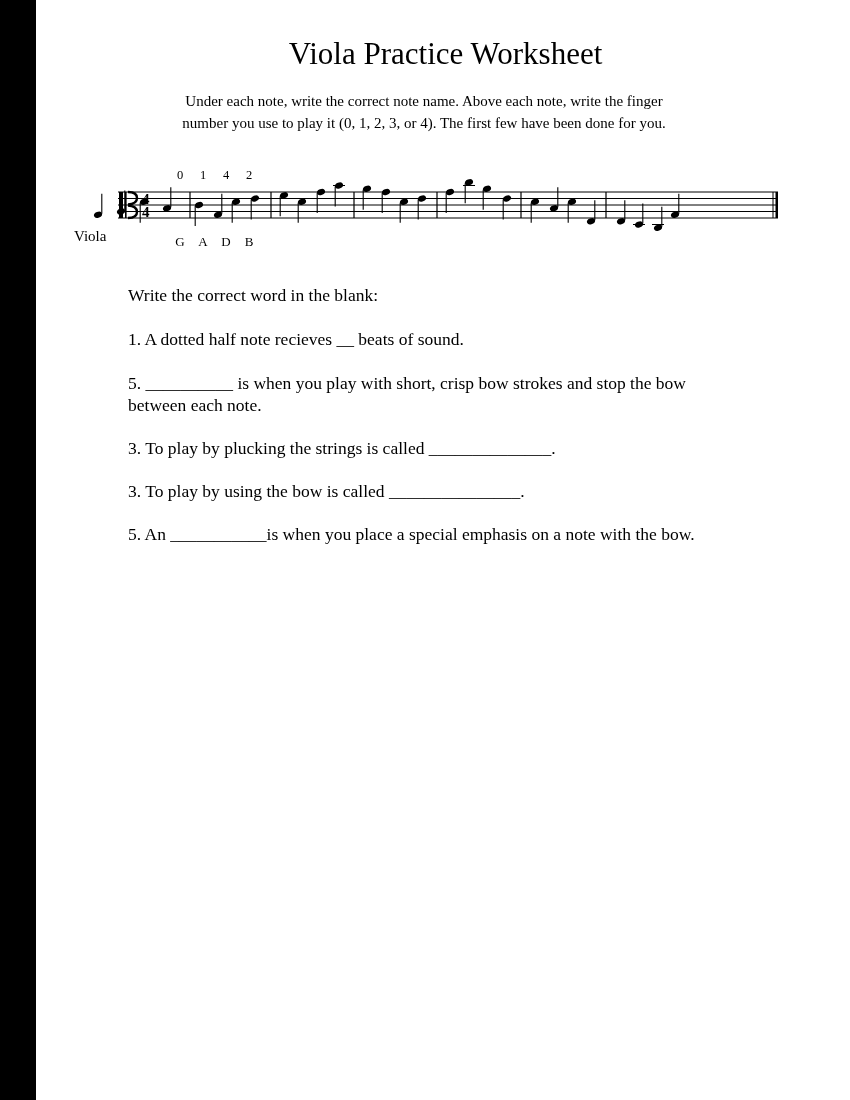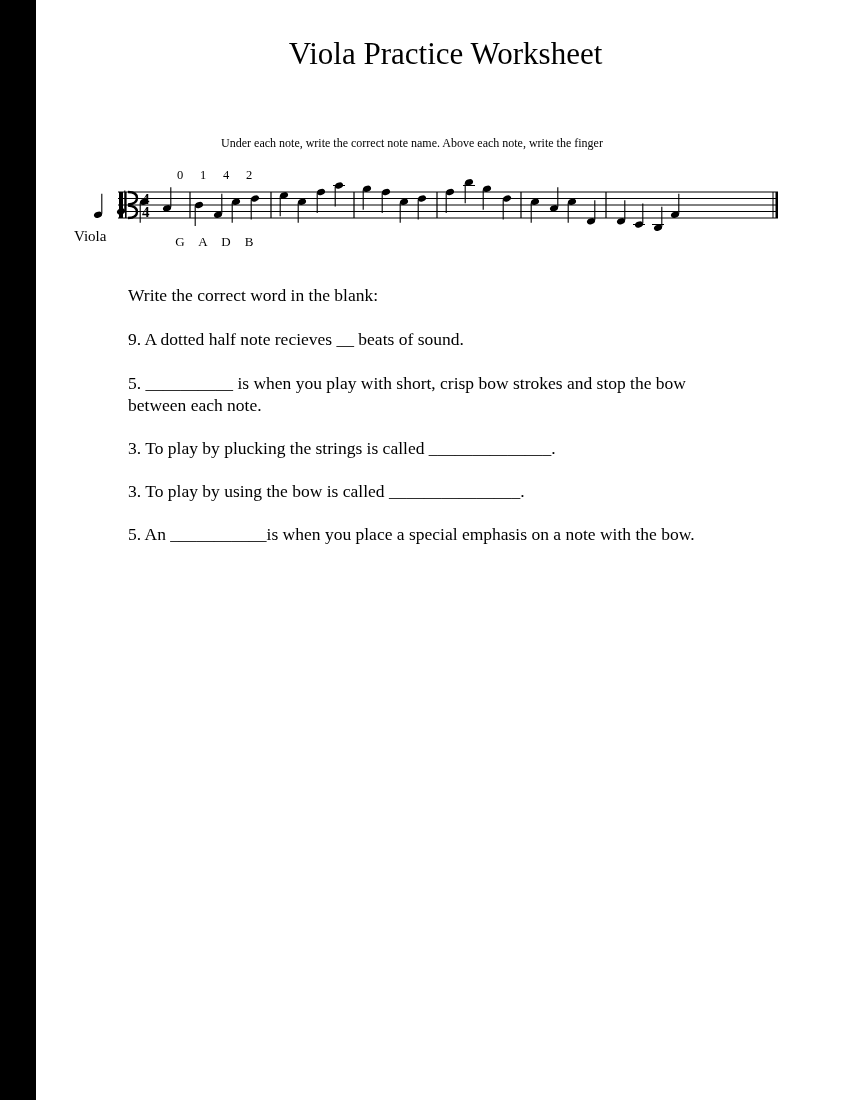--- a/index.html
+++ b/index.html
@@ -8,22 +8,22 @@
     font-family: "Liberation Serif", "DejaVu Serif", serif; color: #000;
   }
   .page {
     position: absolute; left: 36px; top: 0; width: 778px; height: 1100px; background: #fff; padding-left: 41px;
   }
   .title {
     position: absolute; left: 0; top: 34px; width: 100%; text-align: center;
     font-size: 31px; line-height: 40px;
   }
   .instructions {
-    position: absolute; left: 76px; top: 90px; width: 600px;
-    font-size: 12px; line-height: 22px; text-align: center; margin-top: 42px;
+    position: absolute; left: 88px; top: 90px; width: 600px;
+    font-size: 15px; line-height: 22px; text-align: center;
   }
   .instructions div { white-space: nowrap; }
   .music { position: absolute; left: 0; top: 160px; width: 778px; height: 100px; }
   .music svg { position: absolute; left: 0; top: 0; }
   .staff-label {
     position: absolute; left: 38px; top: 36px; font-size: 15px; margin-top: 32px;
   }
   .finger, .notename {
     position: absolute; font-size: 12.5px; width: 14px; text-align: center;
   }
@@ -34,20 +34,21 @@
   .q2b { position: absolute; left: 0; white-space: nowrap; }
 </style>
 </head>
 <body>
 
 <div class="page">
   <div class="title">Viola Practice Worksheet</div>
 
   <div class="instructions">
     <div>Under each note, write the correct note name.  Above each note, write the finger</div>
+    <div>number you use to play it (0, 1, 2, 3, or 4).  The first few have been done for you.</div>
   </div>
 
   <div class="music">
     <div class="staff-label">Viola</div>
 
     <div class="finger" style="left:137px">0</div>
     <div class="finger" style="left:160px">1</div>
     <div class="finger" style="left:183px">4</div>
     <div class="finger" style="left:206px">2</div>
 
@@ -133,20 +134,20 @@
         <line x1="616" y1="64.5" x2="628" y2="64.5" stroke="#000" stroke-width="1"></line>
         <ellipse cx="622" cy="67.75" rx="4.2" ry="3" fill="#000" transform="rotate(-22 622 67.75)"></ellipse>
         <line x1="625.8" y1="66.75" x2="625.8" y2="46.75" stroke="#000" stroke-width="1.1"></line>
         <ellipse cx="639" cy="54.75" rx="4.2" ry="3" fill="#000" transform="rotate(-22 639 54.75)"></ellipse>
         <line x1="642.8" y1="53.75" x2="642.8" y2="33.75" stroke="#000" stroke-width="1.1"></line>
       </svg>
   </div>
 
   <div class="questions">
     <div class="q" style="top:0px">Write the correct word in the blank:</div>
-    <div class="q" style="top:44px">9. A dotted half note recieves __ beats of sound.</div>
+    <div class="q" style="top:44px">1. A dotted half note recieves __ beats of sound.</div>
     <div class="q" style="top:88px"> 5. __________ is when you play with short, crisp bow strokes and stop the bow</div>
     <div class="q2b" style="top:110px">between each note.</div>
     <div class="q" style="top:153px">3. To play by plucking the strings is called ______________.</div>
     <div class="q" style="top:196px">3. To play by using the bow is called _______________.</div>
     <div class="q" style="top:239px">5. An ___________is when you place a special emphasis on a note with the bow.</div>
   </div>
 </div>
 
 </body></html>

